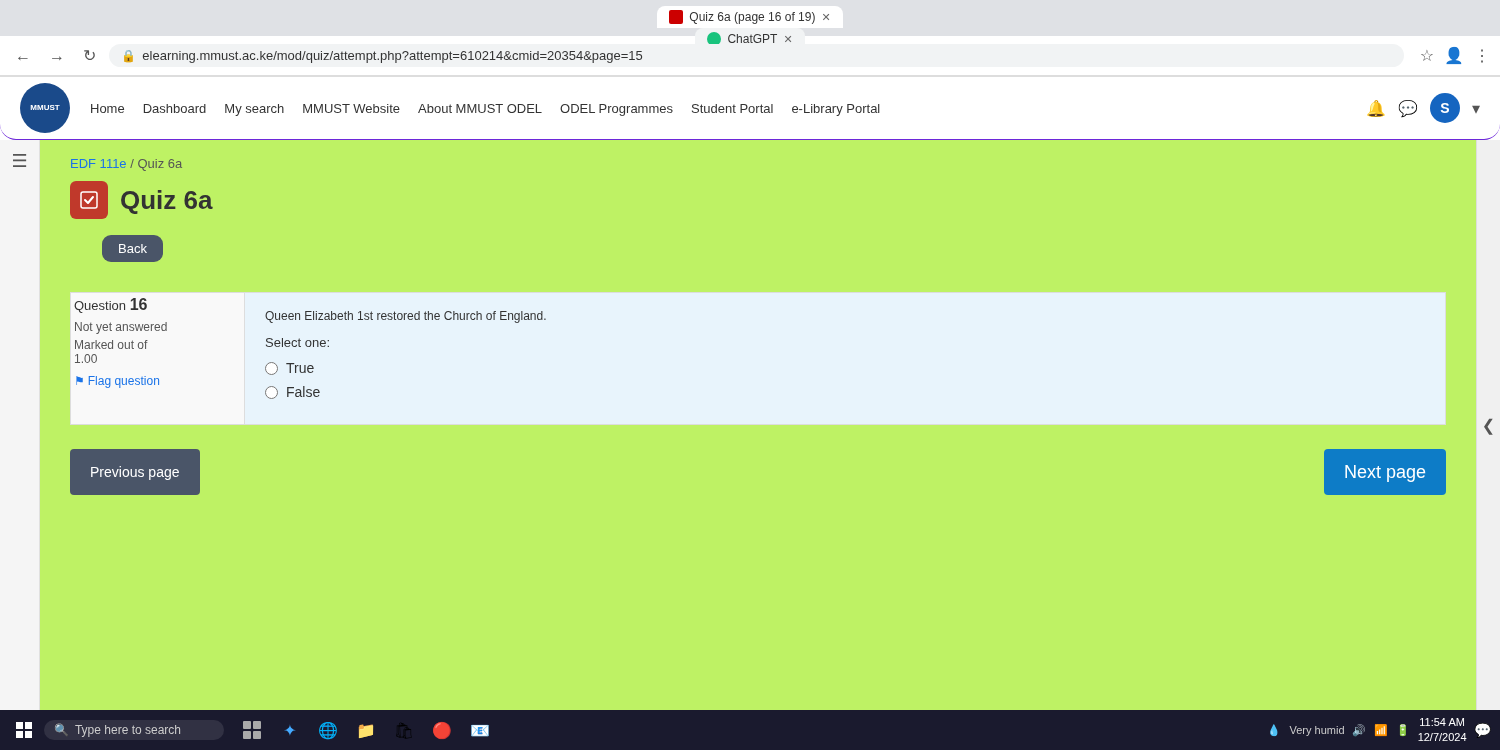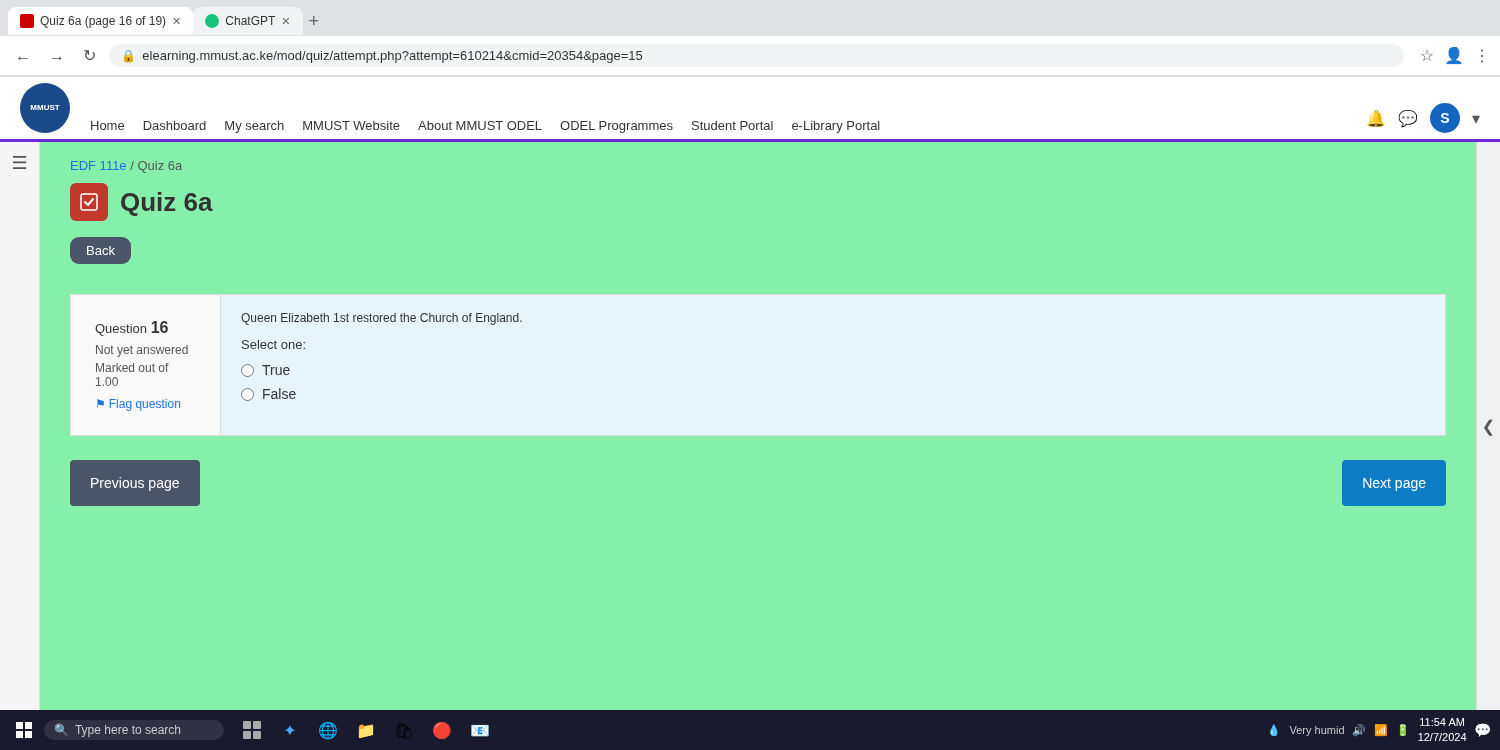--- a/index.html
+++ b/index.html
@@ -16,20 +16,21 @@
       background: #f1f3f4;
       border-bottom: 1px solid #ddd;
     }
     .tab-bar {
       display: flex;
       align-items: center;
       background: #dfe1e5;
       padding: 6px 8px 0 8px;
       height: 36px;
       gap: 0;
+      flex-direction: column;
     }
     .tab {
       display: flex;
       align-items: center;
       background: #f1f3f4;
       border-radius: 8px 8px 0 0;
       padding: 4px 12px;
       font-size: 12px;
       height: 28px;
       gap: 6px;
@@ -113,25 +114,26 @@
     .browser-content {
       background: #fff;
       display: flex;
       flex-direction: column;
       height: calc(750px - 76px - 40px);
     }
 
     
     .moodle-header {
       background: #fff;
-      border-bottom: 3px solid #6d28d9;
+      border-bottom: 1px solid #6d28d9;
       padding: 6px 20px;
       display: flex;
-      align-items: flex-end;
+      align-items: center;
       gap: 20px;
+      border-radius: 16px;
     }
     .moodle-logo {
       width: 50px;
       height: 50px;
       background: #1a4a8a;
       border-radius: 50%;
       display: flex;
       align-items: center;
       justify-content: center;
       color: white;
@@ -191,21 +193,21 @@
       justify-content: center;
       padding-top: 10px;
       cursor: pointer;
       font-size: 18px;
       color: #555;
     }
     .page-content {
       flex: 1;
       padding: 16px 30px;
       overflow-y: auto;
-      background: #86efac;
+      background: #bef264;
     }
 
     
     .breadcrumb {
       font-size: 13px;
       color: #555;
       margin-bottom: 10px;
     }
     .breadcrumb a {
       color: #1a73e8;
@@ -242,20 +244,21 @@
     
     .back-btn {
       background: #4a5568;
       color: white;
       border: none;
       padding: 6px 16px;
       border-radius: 9px;
       font-size: 13px;
       cursor: pointer;
       margin-bottom: 20px;
+      margin-left: 32px;
     }
 
     
     .timer-box {
       float: right;
       background: #fff;
       border: 1px solid #ccc;
       border-radius: 4px;
       padding: 6px 14px;
       font-size: 13px;
@@ -265,25 +268,25 @@
     }
 
     
     .question-container {
       display: flex;
       gap: 0;
       margin-top: 10px;
       clear: both;
     }
     .question-info {
-      width: 150px;
+      width: 174px;
       flex-shrink: 0;
       border: 1px solid #ddd;
       border-right: none;
-      padding: 24px;
+      padding: 3px;
       background: #f9f9f9;
     }
     .question-number {
       font-size: 13px;
       color: #333;
       margin-bottom: 6px;
     }
     .question-number strong {
       font-size: 16px;
     }
@@ -348,21 +351,21 @@
       border-radius: 4px;
       font-size: 14px;
       cursor: pointer;
     }
     .next-btn {
       background: #0d7cc7;
       color: white;
       border: none;
       padding: 8px 20px;
       border-radius: 4px;
-      font-size: 14px;
+      font-size: 18px;
       cursor: pointer;
     }
 
     
     .right-panel-arrow {
       width: 24px;
       background: #f0f0f0;
       border-left: 1px solid #ddd;
       display: flex;
       align-items: center;

